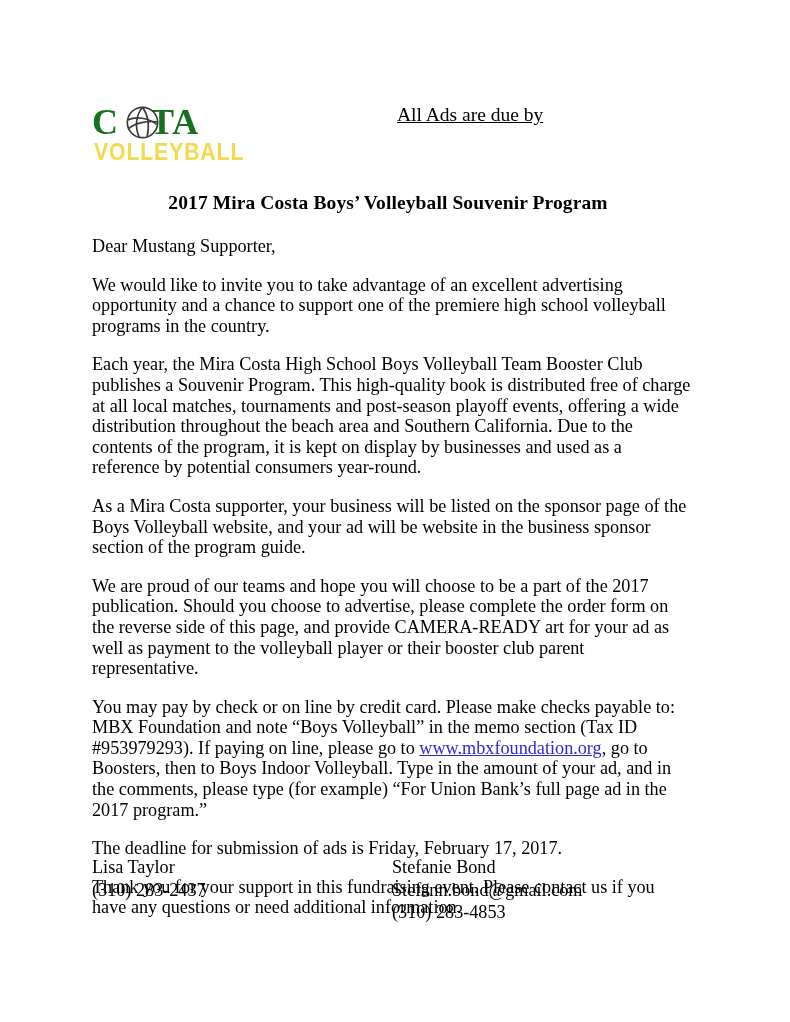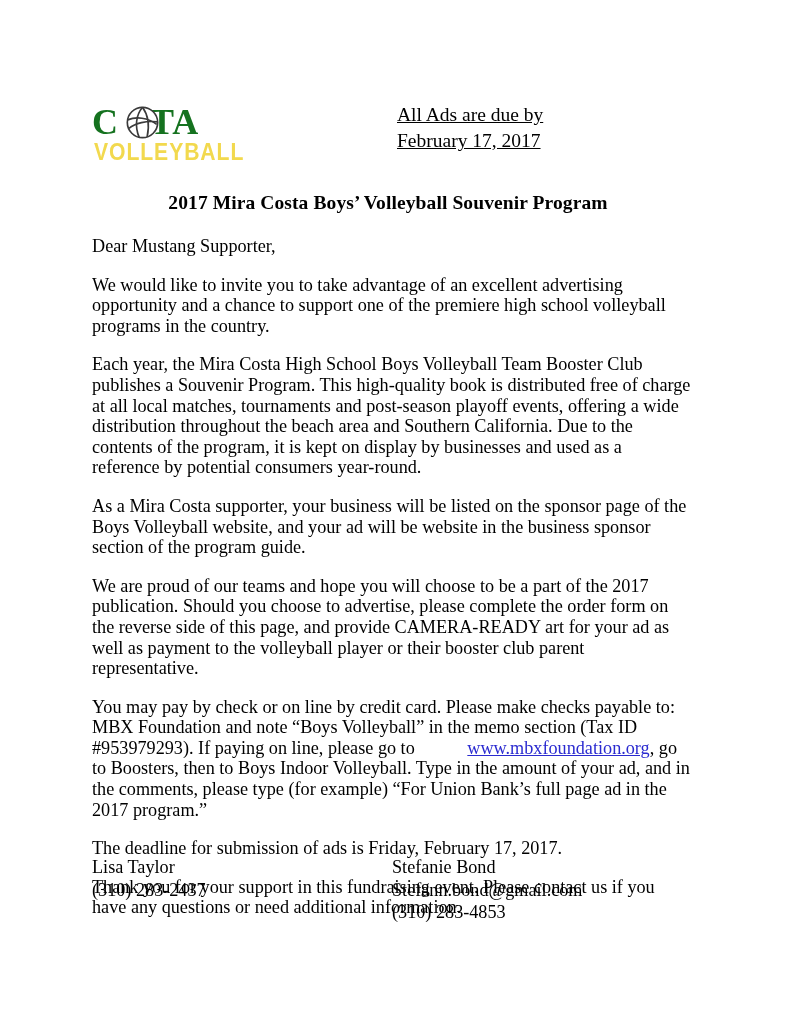--- a/index.html
+++ b/index.html
@@ -110,21 +110,20 @@
   }
   p.para {
     margin: 0 0 18px 0;
     font-size: 18.2px;
     line-height: 20.6px;
     text-align: left;
   }
   a.link {
     color: #2a2ad0;
     text-decoration: underline;
-    margin-left: 48px;
   }
 
   
   .sigs {
     position: absolute;
     top: 856px;
     left: 92px;
     width: 600px;
     display: flex;
     justify-content: flex-end;
@@ -154,21 +153,20 @@
           <path d="M50 4 C66 26 72 58 64 94" fill="none" stroke="#3a3a3a" stroke-width="5"></path>
           <path d="M5 42 C30 32 66 34 93 56" fill="none" stroke="#3a3a3a" stroke-width="5"></path>
           <path d="M9 68 C28 52 62 44 95 48" fill="none" stroke="#3a3a3a" stroke-width="5"></path>
         </svg>
       </div>
       <div class="logo-sub">VOLLEYBALL</div>
     </div>
 
     <div class="due">
       <div><span>All Ads are due by</span></div>
-      <div><span>February 17, 2017</span></div>
     </div>
   </div>
 
   <div class="doc-title">2017 Mira Costa Boys’ Volleyball Souvenir Program</div>
 
   <div class="body-block">
     <p class="para">Dear Mustang Supporter,</p>
     <p class="para">We would like to invite you to take advantage of an excellent advertising opportunity and a chance to support one of the premiere high school volleyball programs in the country.</p>
     <p class="para">Each year, the Mira Costa High School Boys Volleyball Team Booster Club publishes a Souvenir Program. This high-quality book is distributed free of charge at all local matches, tournaments and post-season playoff events, offering a wide distribution throughout the beach area and Southern California. Due to the contents of the program, it is kept on display by businesses and used as a reference by potential consumers year-round.</p>
     <p class="para">As a Mira Costa supporter, your business will be listed on the sponsor page of the Boys Volleyball website, and your ad will be website in the business sponsor section of the program guide.</p>

